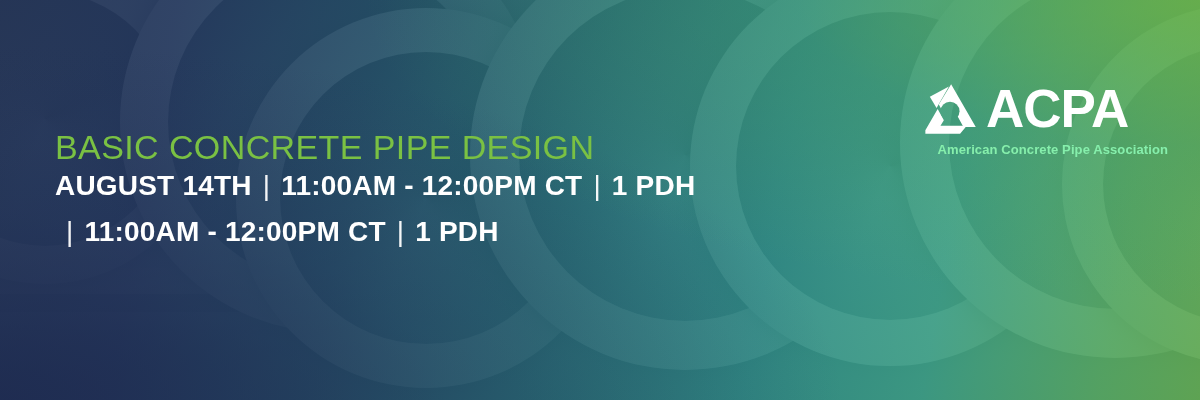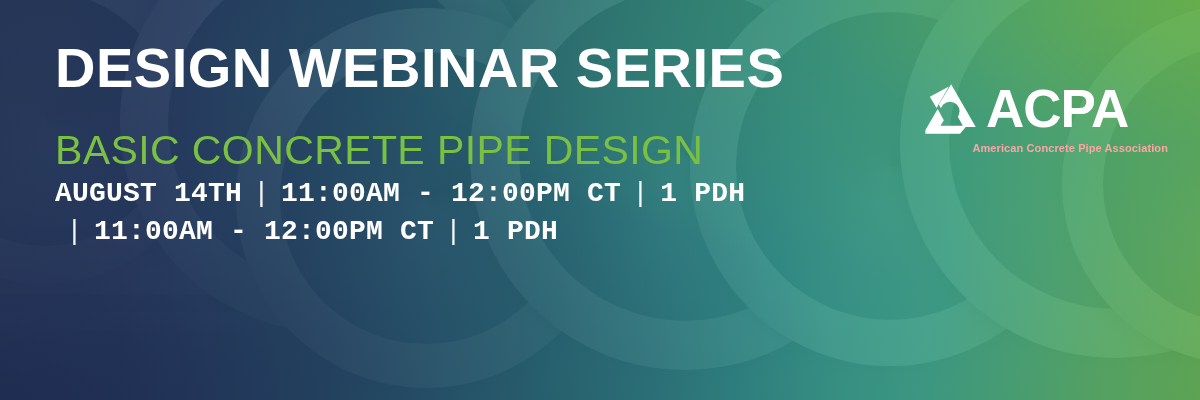--- a/index.html
+++ b/index.html
@@ -99,38 +99,37 @@
     line-height: 1.0;
     font-weight: bold;
     color: #ffffff;
     letter-spacing: 0.5px;
   }
   .session { position: absolute; left: 55px; }
   .session.s1 { top: 128px; }
   .session.s2 { top: 212px; }
 
   .session-title {
-    font-size: 41px;
+    font-size: 34px;
     line-height: 1.12;
     font-weight: normal;
     color: #7ac143;
     letter-spacing: 0.4px;
     white-space: nowrap;
   }
   .session-meta {
     margin-top: 4px;
     font-size: 28px;
     line-height: 1.15;
     font-weight: bold;
     color: #ffffff;
     letter-spacing: 0.2px;
     white-space: nowrap;
     display: flex;
     align-items: center;
-    font-family: Liberation Mono, monospace;
   }
   .meta-sep {
     display: inline-block;
     color: #ffffff;
     font-weight: normal;
     padding: 0 11px;
     opacity: 0.95;
   }
 
   
@@ -156,23 +155,23 @@
   }
   .logo-word {
     font-size: 53px;
     font-weight: bold;
     color: #ffffff;
     letter-spacing: -1px;
     line-height: 52px;
   }
   .logo-tag {
     margin-top: 4px;
-    font-size: 11px;
-    font-weight: bold;
-    color: #fca5a5;
+    font-size: 13px;
+    font-weight: bold;
+    color: #86efac;
     letter-spacing: 0.1px;
     white-space: nowrap;
     text-align: right;
   }
 </style>
 </head>
 <body>
 
 <div class="banner">
 
@@ -218,21 +217,20 @@
           <div class="ring-hi"></div>
         </div>
       </div>
   </div>
 
   <div class="grad-overlay"></div>
   <div class="grad-overlay2"></div>
 
   <div class="content">
 
-    <div class="title">DESIGN WEBINAR SERIES</div>
 
     <div class="session s1">
       <div class="session-title">BASIC CONCRETE PIPE DESIGN</div>
       <div class="session-meta">
         <span>AUGUST 14TH</span>
         <span class="meta-sep">|</span>
         <span>11:00AM - 12:00PM CT</span>
         <span class="meta-sep">|</span>
         <span>1 PDH</span>
       </div>

